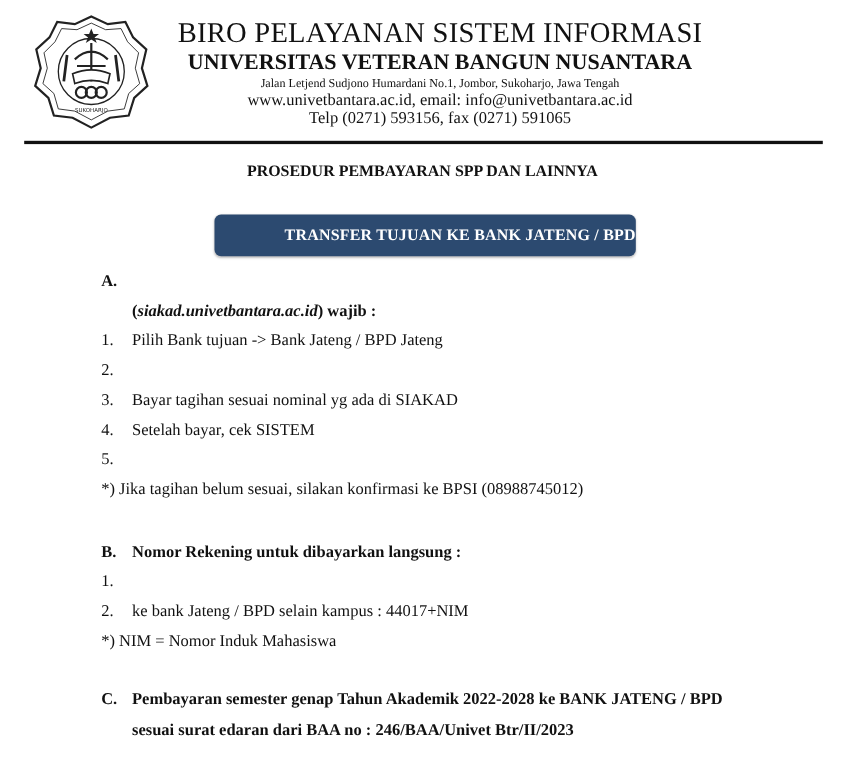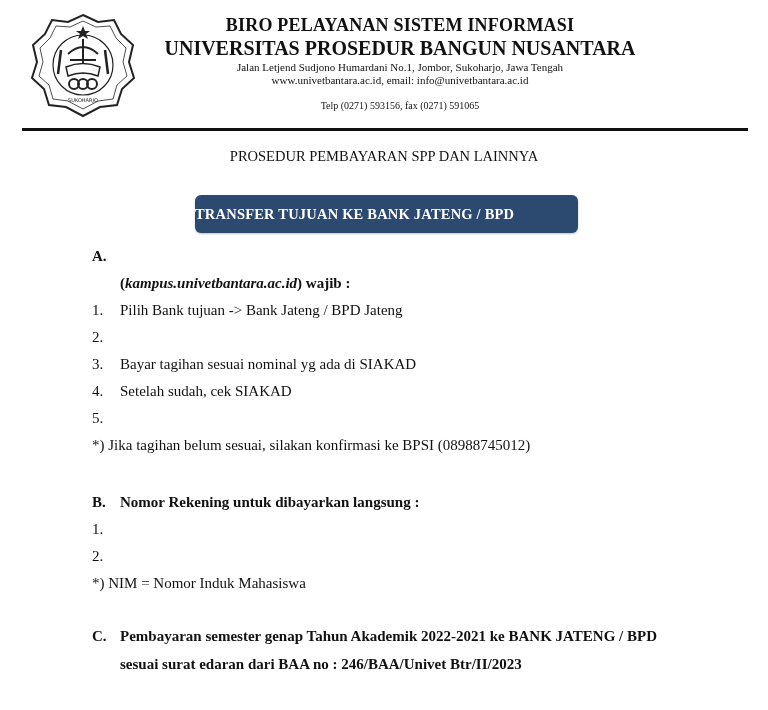--- a/index.html
+++ b/index.html
@@ -6,34 +6,34 @@
     body {
       width: 768px; height: 710px; background: #ffffff; position: relative; overflow: hidden;
       font-family: "Liberation Serif", "DejaVu Serif", serif; color: #111;
     }
     .logo {
       position: absolute; left: 28px; top: 12px; width: 110px; height: 106px;
     }
     .kop {
       position: absolute; left: 160px; top: 14px; width: 480px; text-align: center; line-height: 1.1;
     }
-    .kop .t1 { font-weight: bold; font-size: 18px; letter-spacing: 0.2px; margin-top: 2px; }
+    .kop .t1 { font-weight: normal; font-size: 26px; letter-spacing: 0.2px; margin-top: 2px; }
     .kop .t2 { font-weight: bold; font-size: 20px; margin-top: 1px; }
     .kop .t3 { font-size: 11px; margin-top: 2px; }
-    .kop .t4 { font-size: 11px; margin-top: 1px; }
-    .kop .t5 { font-size: 10px; margin-top: 14px; }
+    .kop .t4 { font-size: 15px; margin-top: 1px; }
+    .kop .t5 { font-size: 15px; margin-top: 1px; }
     .divider { position: absolute; left: 22px; top: 128px; width: 726px; height: 3px; background: #111; }
     .doc-title {
       position: absolute; left: 0; top: 148px; width: 768px; text-align: center;
-      font-weight: normal; font-size: 14.5px;
+      font-weight: bold; font-size: 14.5px;
     }
     .banner {
       position: absolute; left: 195px; top: 195px; width: 383px; height: 38px;
       background: #2c4a70; border-radius: 6px; box-shadow: 0 1px 2px rgba(0,0,0,0.25);
-      display: flex; align-items: center; justify-content: flex-start;
+      display: flex; align-items: center; justify-content: flex-end;
       color: #ffffff; font-weight: bold; font-size: 14.5px; letter-spacing: 0.2px;
     }
     .section { position: absolute; left: 92px; width: 640px; font-size: 15px; }
     .row { position: relative; height: 27px; line-height: 27px; white-space: nowrap; }
     .row .mark { position: absolute; left: 0; }
     .row .txt { position: absolute; left: 28px; }
     .head { font-weight: bold; }
     .note { position: absolute; left: 0; }
     .i { font-style: italic; }
   </style>
@@ -51,83 +51,84 @@
     <circle cx="46" cy="72" r="5" fill="none" stroke="#222" stroke-width="2"></circle>
     <circle cx="55" cy="72" r="5" fill="none" stroke="#222" stroke-width="2"></circle>
     <circle cx="64" cy="72" r="5" fill="none" stroke="#222" stroke-width="2"></circle>
     <path d="M33,38 L30,62 M77,38 L80,62" stroke="#222" stroke-width="2.5"></path>
     <text x="55" y="90" font-size="5" text-anchor="middle" font-family="DejaVu Sans, sans-serif" fill="#222">SUKOHARJO</text>
   </svg>
 </div>
 
 <div class="kop">
   <div class="t1">BIRO PELAYANAN SISTEM INFORMASI</div>
-  <div class="t2">UNIVERSITAS PROSEDUR BANGUN NUSANTARA</div>
+  <div class="t2">UNIVERSITAS VETERAN BANGUN NUSANTARA</div>
   <div class="t3">Jalan Letjend Sudjono Humardani No.1, Jombor, Sukoharjo, Jawa Tengah</div>
   <div class="t4">www.univetbantara.ac.id, email: info@univetbantara.ac.id</div>
   <div class="t5">Telp (0271) 593156, fax (0271) 591065</div>
 </div>
 
 <div class="divider"></div>
 
 <div class="doc-title">PROSEDUR PEMBAYARAN SPP DAN LAINNYA</div>
 
 <div class="banner">
   <span>TRANSFER TUJUAN KE BANK JATENG / BPD</span>
 </div>
 
 <div class="section" style="top:243px;">
   <div class="row head">
     <span class="mark">A.</span>
   </div>
   <div class="row head">
     <span class="txt">
-      <span>(</span><span class="i">kampus.univetbantara.ac.id</span><span>) wajib :</span>
+      <span>(</span><span class="i">siakad.univetbantara.ac.id</span><span>) wajib :</span>
     </span>
   </div>
   <div class="row">
     <span class="mark">1.</span>
     <span class="txt">Pilih Bank tujuan -&gt; Bank Jateng / BPD Jateng</span>
   </div>
   <div class="row">
     <span class="mark">2.</span>
   </div>
   <div class="row">
     <span class="mark">3.</span>
     <span class="txt">Bayar tagihan sesuai nominal yg ada di SIAKAD</span>
   </div>
   <div class="row">
     <span class="mark">4.</span>
-    <span class="txt">Setelah sudah, cek SIAKAD</span>
+    <span class="txt">Setelah bayar, cek SISTEM</span>
   </div>
   <div class="row">
     <span class="mark">5.</span>
   </div>
   <div class="row">
     <span class="note">*) Jika tagihan belum sesuai, silakan konfirmasi ke BPSI (08988745012)</span>
   </div>
 </div>
 
 <div class="section" style="top:489px;">
   <div class="row head">
     <span class="mark">B.</span>
     <span class="txt">Nomor Rekening untuk dibayarkan langsung :</span>
   </div>
   <div class="row">
     <span class="mark">1.</span>
   </div>
   <div class="row">
     <span class="mark">2.</span>
+    <span class="txt">ke bank Jateng / BPD selain kampus : 44017+NIM</span>
   </div>
   <div class="row">
     <span class="note">*) NIM = Nomor Induk Mahasiswa</span>
   </div>
 </div>
 
 <div class="section" style="top:622px;">
   <div class="row head" style="height:28px;line-height:28px;">
     <span class="mark">C.</span>
-    <span class="txt">Pembayaran semester genap Tahun Akademik 2022-2021 ke BANK JATENG / BPD</span>
+    <span class="txt">Pembayaran semester genap Tahun Akademik 2022-2028 ke BANK JATENG / BPD</span>
   </div>
   <div class="row head" style="height:28px;line-height:28px;">
     <span class="txt">sesuai surat edaran dari BAA no : 246/BAA/Univet Btr/II/2023</span>
   </div>
 </div>
 
 </body></html>

